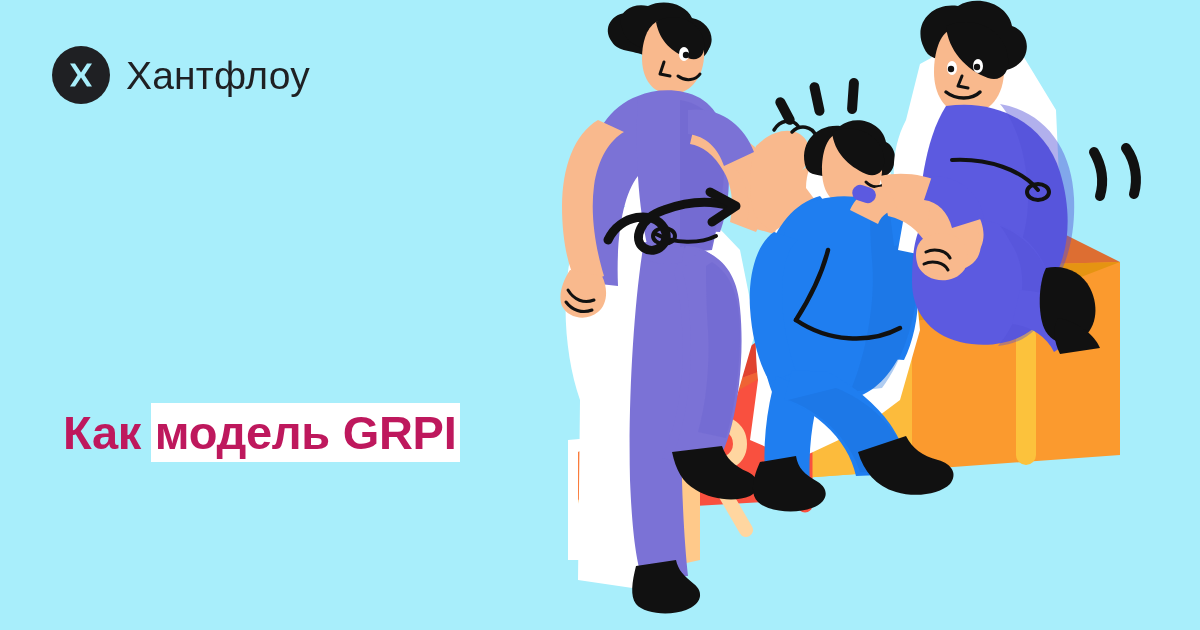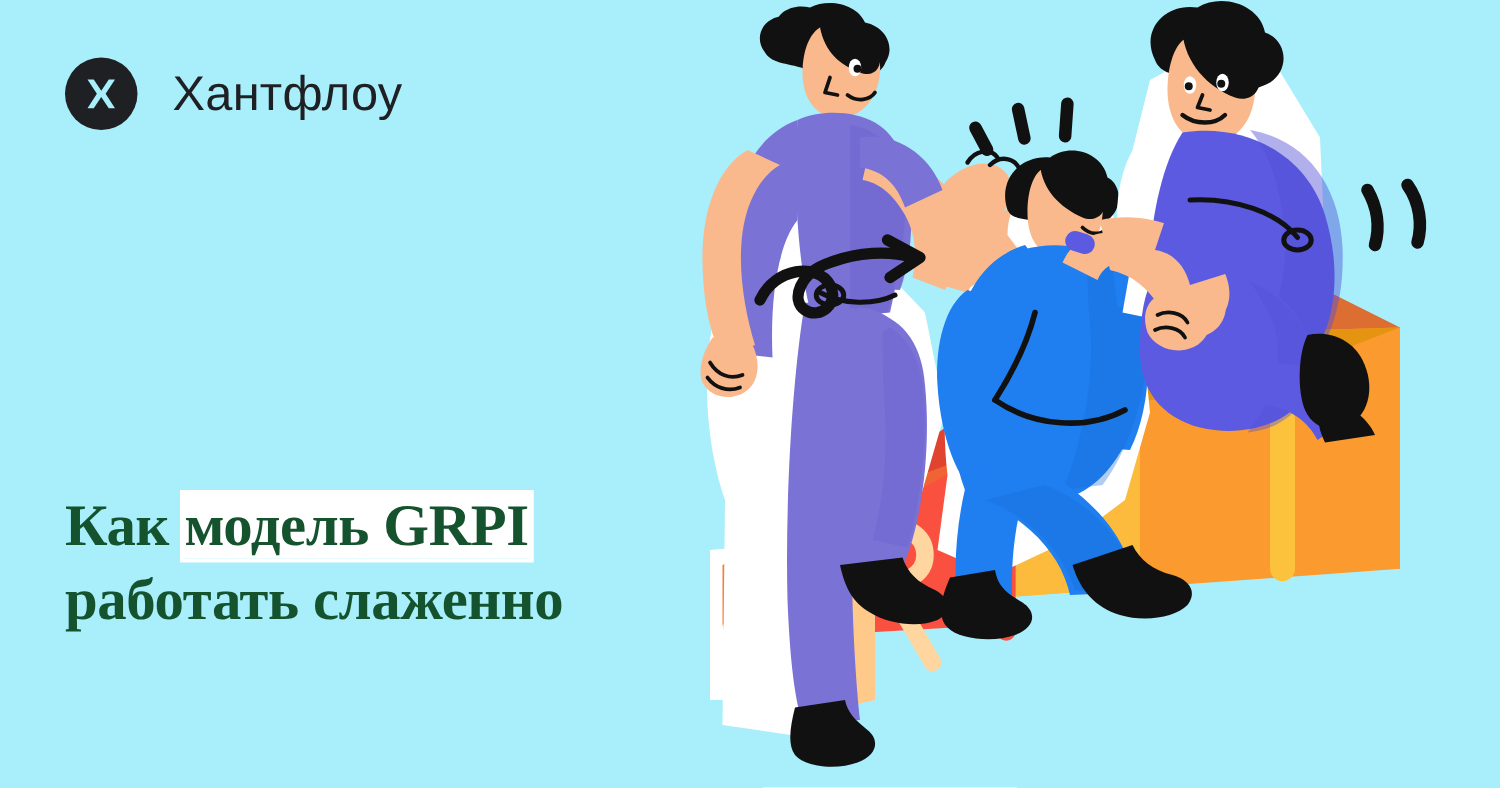--- a/index.html
+++ b/index.html
@@ -19,21 +19,21 @@
     font-family: "Liberation Sans", "DejaVu Sans", sans-serif;
   }
 
   
   .brand {
     position: absolute;
     left: 52px;
     top: 46px;
     display: flex;
     align-items: center;
-    gap: 28px;
+    gap: 16px;
     z-index: 40;
   }
   .brand-mark {
     width: 58px;
     height: 58px;
     border-radius: 50%;
     background: #1f2023;
     display: flex;
     align-items: center;
     justify-content: center;
@@ -49,27 +49,27 @@
     line-height: 1;
     white-space: nowrap;
   }
 
   
   .headline {
     position: absolute;
     left: 52px;
     top: 392px;
     z-index: 45;
-    margin: 0;
-    font-family: Liberation Serif, serif;
+    margin: 11px;
+    font-family: Liberation Sans, sans-serif;
     font-weight: 700;
     font-size: 47px;
     line-height: 59px;
     letter-spacing: -0.3px;
-    color: #14532d;
+    color: #be185d;
     max-width: 600px;
   }
   .headline .line { display: block; white-space: nowrap; }
   .hl-mark {
     background: #ffffff;
     box-shadow: 0 0 0 3px #ffffff;
     padding: 0 1px;
   }
 
   
@@ -406,16 +406,15 @@
         <path d="M6 5.5 L13.5 17 L6 28.5 L11 28.5 L17 19.5 L23 28.5 L28 28.5 L20.5 17 L28 5.5 L23 5.5 L17 14.5 L11 5.5 Z" fill="#a8eefb"></path>
       </svg>
     </span>
     <span class="brand-name">Хантфлоу</span>
   </div>
 
   <h1 class="headline">
     <span class="line">
       <span>Как </span><span class="hl-mark">модель GRPI</span>
     </span>
-    <span class="line">работать слаженно</span>
   </h1>
 
 </div>
 
 </body></html>

